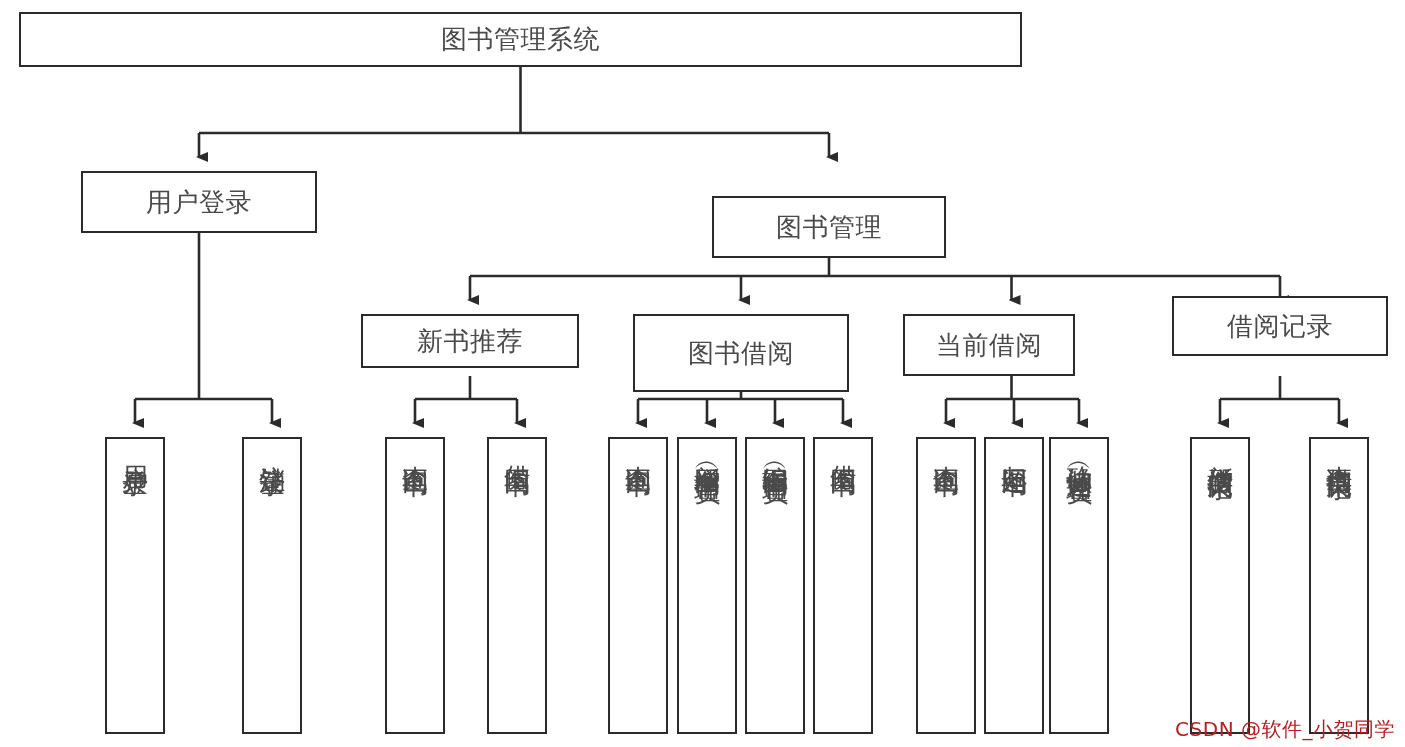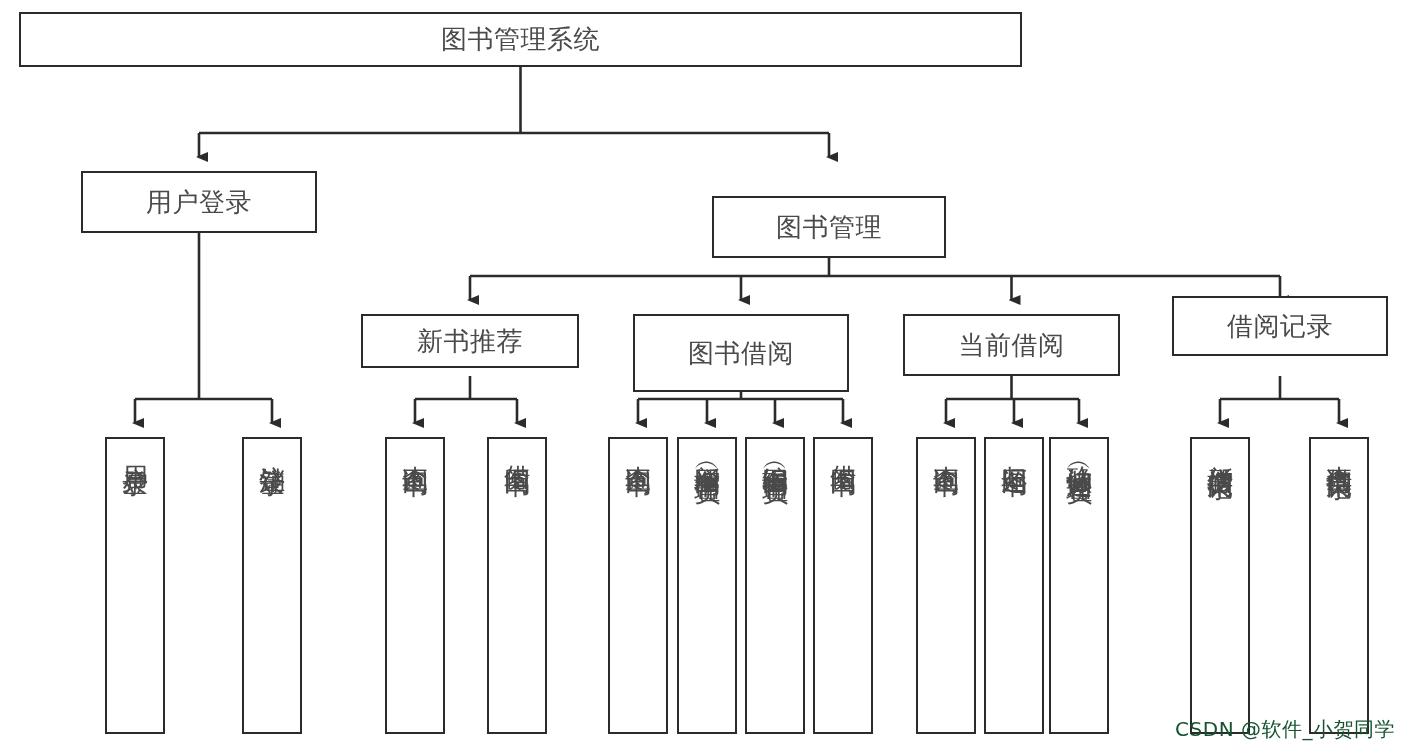--- a/index.html
+++ b/index.html
@@ -58,21 +58,21 @@
   }
   .node.root .label,
   .node.level2 .label,
   .node.level3 .label {
     font-size: 26px;
   }
   #watermark {
     position: absolute;
     right: 10px;
     bottom: 4px;
-    color: #14532d;
+    color: #b91c1c;
     font-size: 20px;
     letter-spacing: 0.5px;
     white-space: nowrap;
     user-select: none;
   }
 </style>
 </head>
 <body>
 
 <div id="canvas">
@@ -128,21 +128,21 @@
       </div>
       <div class="node level2" style="left: 712px; top: 171px; width: 234px; height: 62px; margin-top: 25px;">
         <span class="label">图书管理</span>
       </div>
       <div class="node level3" style="left: 361px; top: 314px; width: 218px; height: 54px;">
         <span class="label">新书推荐</span>
       </div>
       <div class="node level3" style="left: 633px; top: 314px; width: 216px; height: 78px;">
         <span class="label">图书借阅</span>
       </div>
-      <div class="node level3" style="left: 903px; top: 314px; width: 217px; height: 62px;">
+      <div class="node level3" style="left: 903px; top: 314px; width: 172px; height: 62px;">
         <span class="label">当前借阅</span>
       </div>
       <div class="node level3" style="left: 1172px; top: 296px; width: 216px; height: 60px;">
         <span class="label">借阅记录</span>
       </div>
       <div class="node vertical leaf" style="left: 105px; top: 437px; width: 60px; height: 297px;">
         <span class="label">用户登录</span>
       </div>
       <div class="node vertical leaf" style="left: 242px; top: 437px; width: 60px; height: 297px;">
         <span class="label">注销登录</span>

